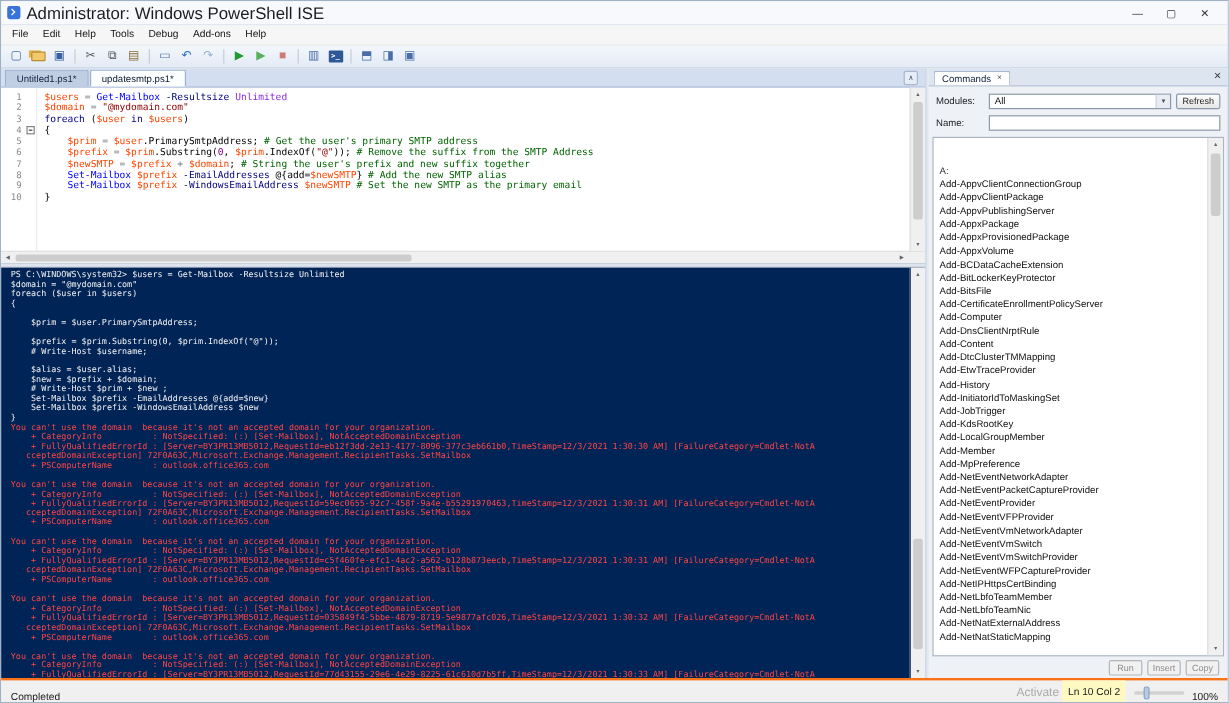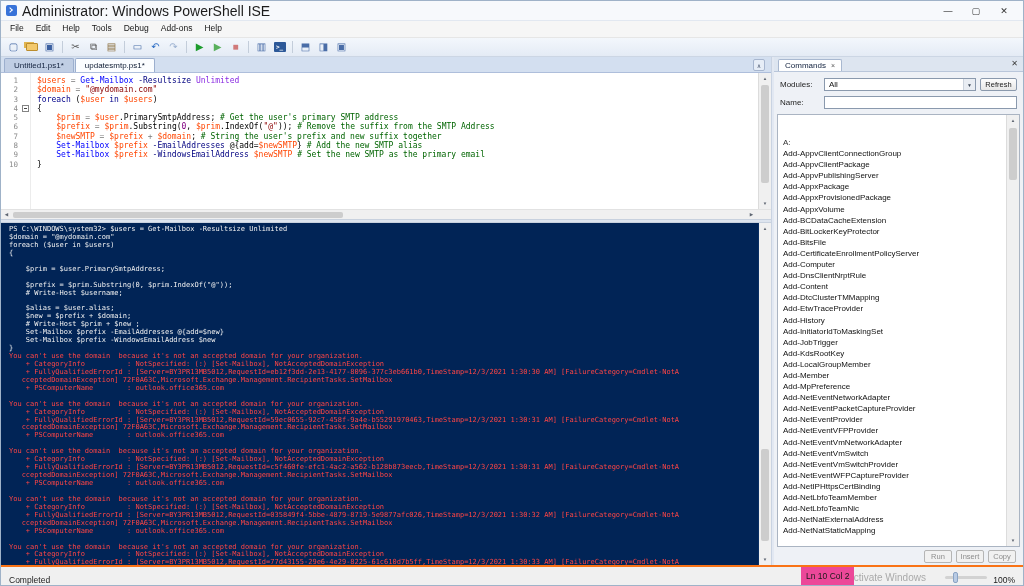--- a/index.html
+++ b/index.html
@@ -85,21 +85,21 @@
   .cmd-list{flex:1;margin:0 3px;background:#fff;border:1px solid #aab4c2;display:flex;min-height:0}
   .cmd-items{flex:1;padding-top:22px;overflow:hidden}
   .cmd-item{height:11.1px;font-size:8px;line-height:11.1px;padding-left:5px;color:#101010;white-space:nowrap;overflow:hidden}
   .cmd-section{color:#333}
   .panel-buttons{height:18px;display:flex;justify-content:flex-end;align-items:center;gap:4px;padding:0 7px;flex:0 0 auto}
   .pbtn{min-width:28px;height:13px;font-size:7.5px;color:#8d8d8d;border:1px solid #b5b5b5;background:#f1f1f1;border-radius:2px;padding:0 0}
 
   
   .statusbar{height:20px;background:#f0f0f0;border-top:2px solid #f97316;position:relative;display:flex;align-items:flex-end;font-size:8.5px;color:#1a1a1a;padding-left:8px;flex:0 0 auto}
   .sb-watermark{position:absolute;left:846px;top:5px;font-size:10px;color:rgba(112,112,112,.55);z-index:1;white-space:nowrap}
-  .sb-lncol{position:absolute;left:800px;top:0;height:100%;display:flex;align-items:center;padding:0 5px;background:#ec4899;z-index:2}
+  .sb-lncol{position:absolute;left:884px;top:0;height:100%;display:flex;align-items:center;padding:0 5px;background:#fef9c3;z-index:2}
   .sb-zoom-slider{position:absolute;right:36px;top:9px;width:42px;height:3px;background:#d2d2d2;border-radius:2px;z-index:2}
   .sb-zoom-thumb{position:absolute;left:8px;top:-4px;width:5px;height:11px;background:#b9cbe4;border:1px solid #8aa3c4;border-radius:2px;display:block}
   .sb-zoom-val{position:absolute;right:8px;z-index:2}
 </style>
 </head>
 <body>
 
 <div class="window">
 
   <div class="titlebar">

